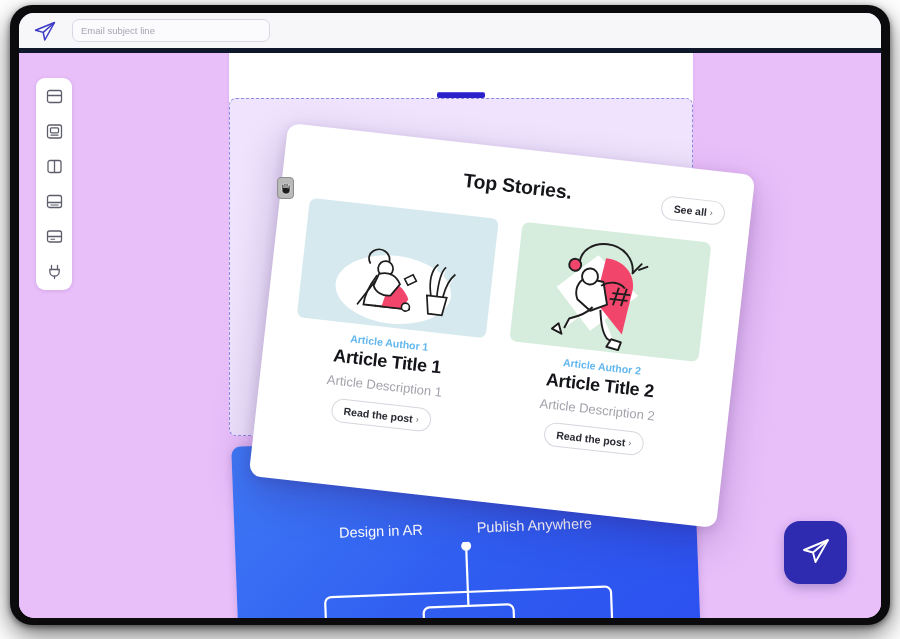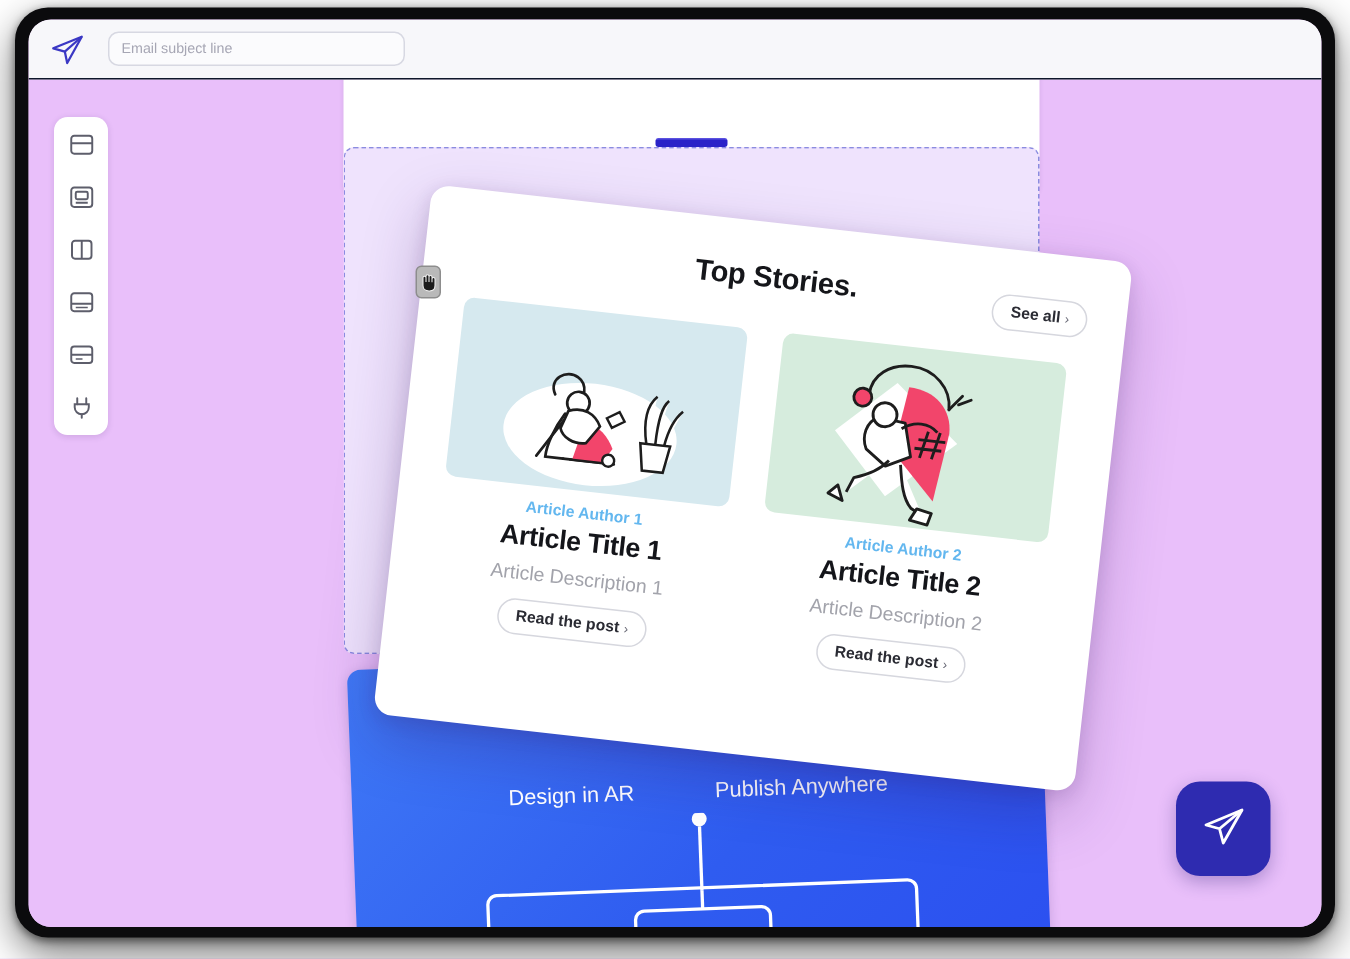--- a/index.html
+++ b/index.html
@@ -29,21 +29,21 @@
     border-radius: 15px;
     overflow: hidden;
     background: #e9bffa;
   }
 
   
   #topbar {
     position: absolute; left: 0; top: 0;
     width: 862px; height: 40px;
     background: #f7f7fa;
-    border-bottom: 1px solid #0f172a;
+    border-bottom: 5px solid #0f172a;
     display: flex; align-items: center;
     padding-left: 13px;
     z-index: 40;
   }
   #app-logo { width: 26px; height: 26px; flex: none; margin-right: 14px; }
   #subject-input {
     width: 198px; height: 23px;
     border: 1px solid #d7d8e2;
     border-radius: 7px;
     background: #fbfbfd;

